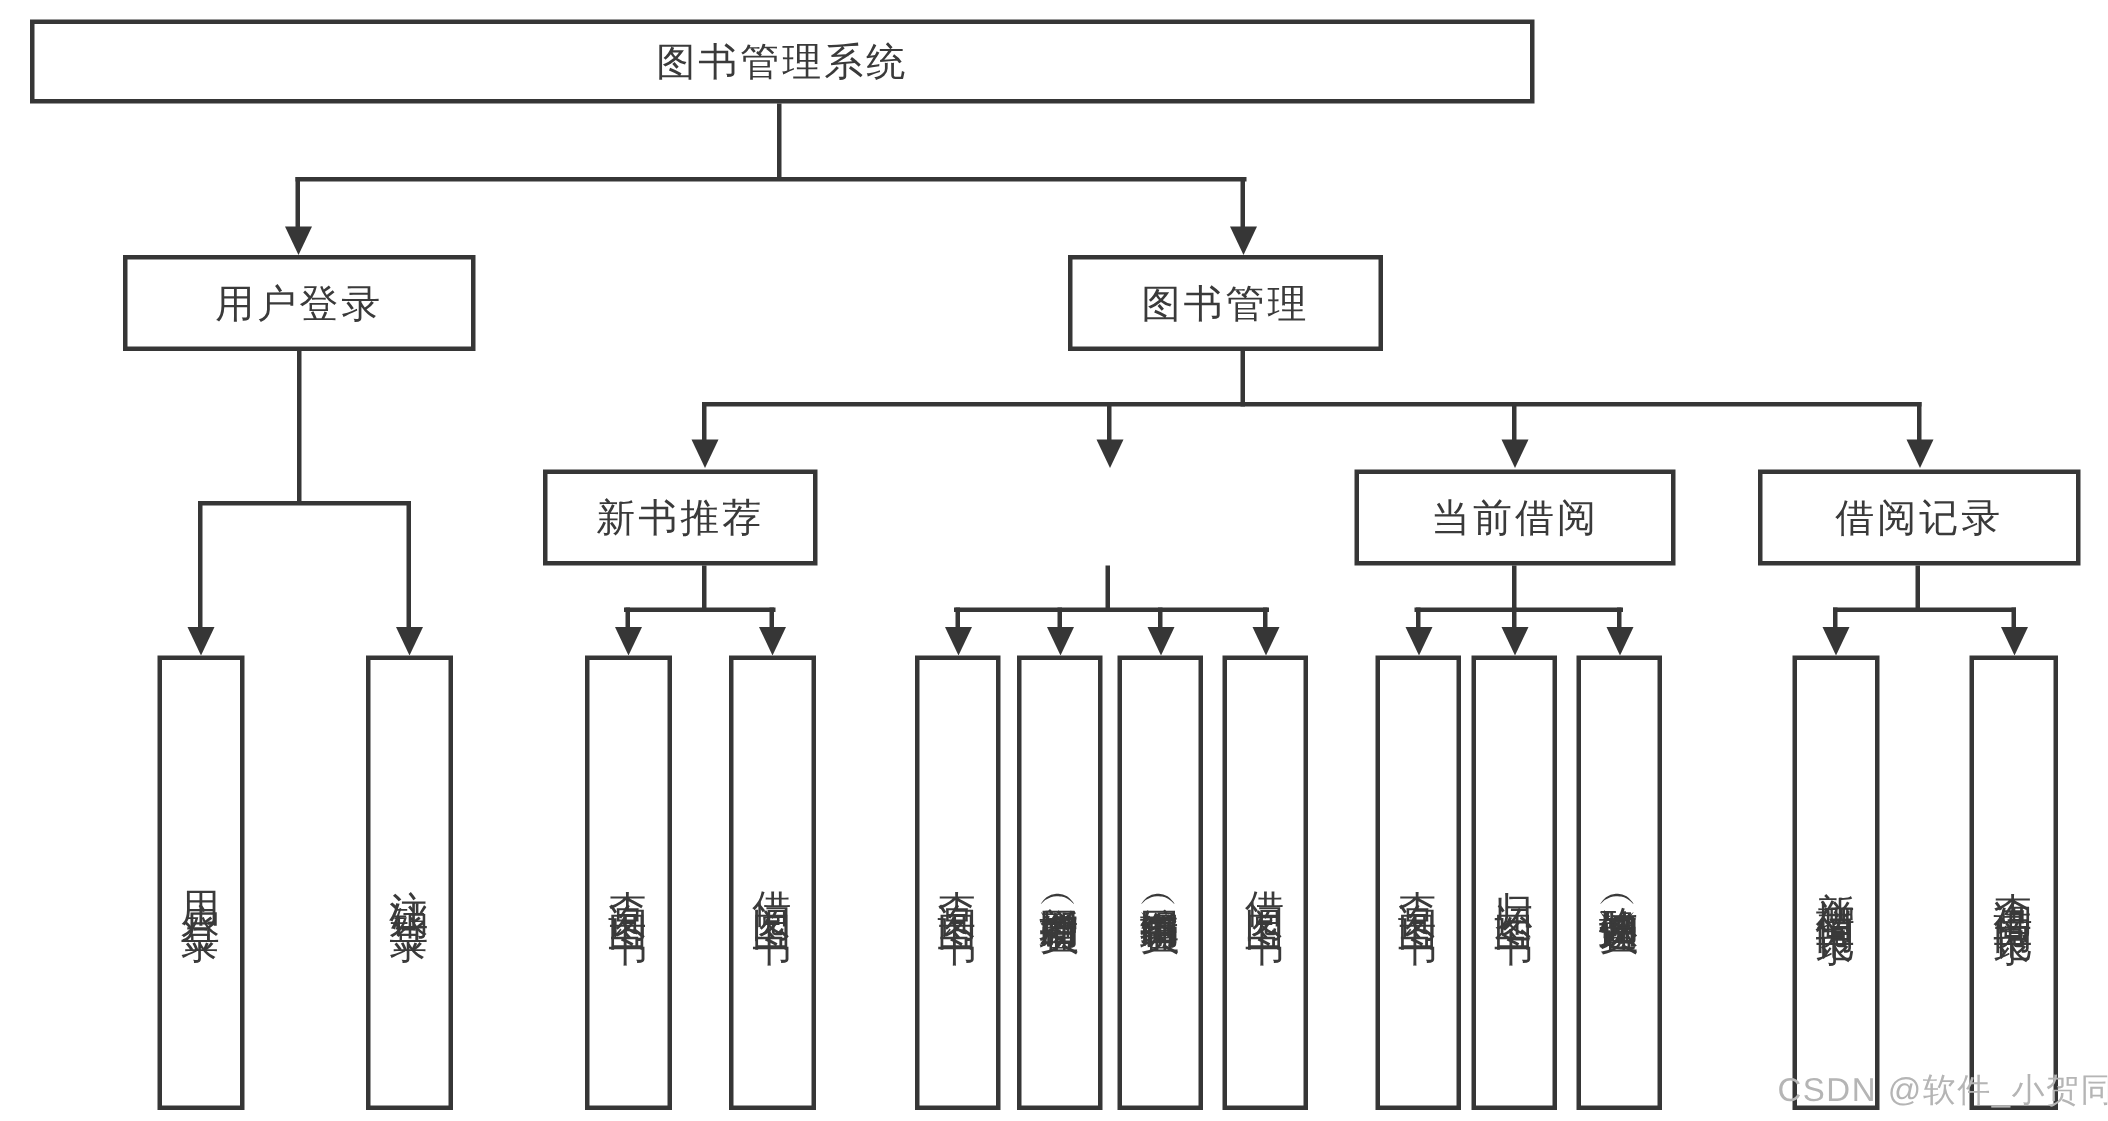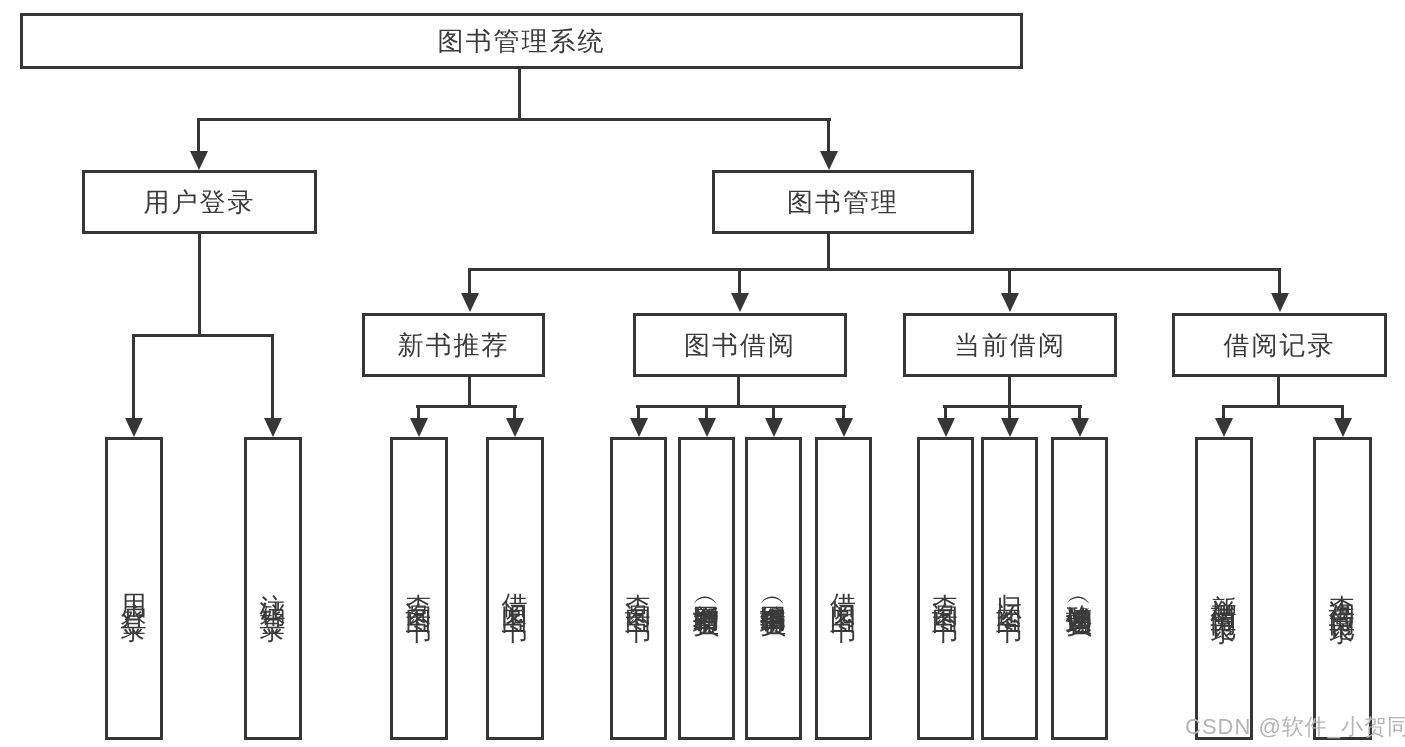--- a/index.html
+++ b/index.html
@@ -53,21 +53,21 @@
   <div class="ln" style="left:518px;top:69px;width:3px;height:51px;"></div>
   <div class="ln" style="left:197px;top:118px;width:634px;height:3px;"></div>
   <div class="ln" style="left:197px;top:118px;width:3px;height:34px;"></div>
   <div class="ar" style="left:190px;top:151px;"></div>
   <div class="ln" style="left:827px;top:118px;width:3px;height:34px;"></div>
   <div class="ar" style="left:820px;top:151px;"></div>
 
   <div class="hbox" style="left:82px;top:170px;width:235px;height:64px;">
     <span>用户登录</span>
   </div>
-  <div class="hbox" style="left:712px;top:170px;width:262px;height:64px;">
+  <div class="hbox" style="left:712px;top:170px;width:210px;height:64px;">
     <span>图书管理</span>
   </div>
 
   <div class="ln" style="left:198px;top:234px;width:3px;height:102px;"></div>
   <div class="ln" style="left:132px;top:334px;width:142px;height:3px;"></div>
   <div class="ln" style="left:132px;top:334px;width:3px;height:86px;"></div>
   <div class="ar" style="left:125px;top:418px;"></div>
   <div class="ln" style="left:271px;top:334px;width:3px;height:86px;"></div>
   <div class="ar" style="left:264px;top:418px;"></div>
 
@@ -77,23 +77,20 @@
   <div class="ar" style="left:461px;top:293px;"></div>
   <div class="ln" style="left:738px;top:268px;width:3px;height:26px;"></div>
   <div class="ar" style="left:731px;top:293px;"></div>
   <div class="ln" style="left:1008px;top:268px;width:3px;height:26px;"></div>
   <div class="ar" style="left:1001px;top:293px;"></div>
   <div class="ln" style="left:1278px;top:268px;width:3px;height:26px;"></div>
   <div class="ar" style="left:1271px;top:293px;"></div>
 
   <div class="hbox" style="left:362px;top:313px;width:183px;height:64px;">
     <span>新书推荐</span>
-  </div>
-  <div class="hbox" style="left:633px;top:313px;width:214px;height:64px;">
-    <span>图书借阅</span>
   </div>
   <div class="hbox" style="left:903px;top:313px;width:214px;height:64px;">
     <span>当前借阅</span>
   </div>
   <div class="hbox" style="left:1172px;top:313px;width:215px;height:64px;">
     <span>借阅记录</span>
   </div>
 
   <div class="ln" style="left:468px;top:377px;width:3px;height:30px;"></div>
   <div class="ln" style="left:416px;top:405px;width:101px;height:3px;"></div>

